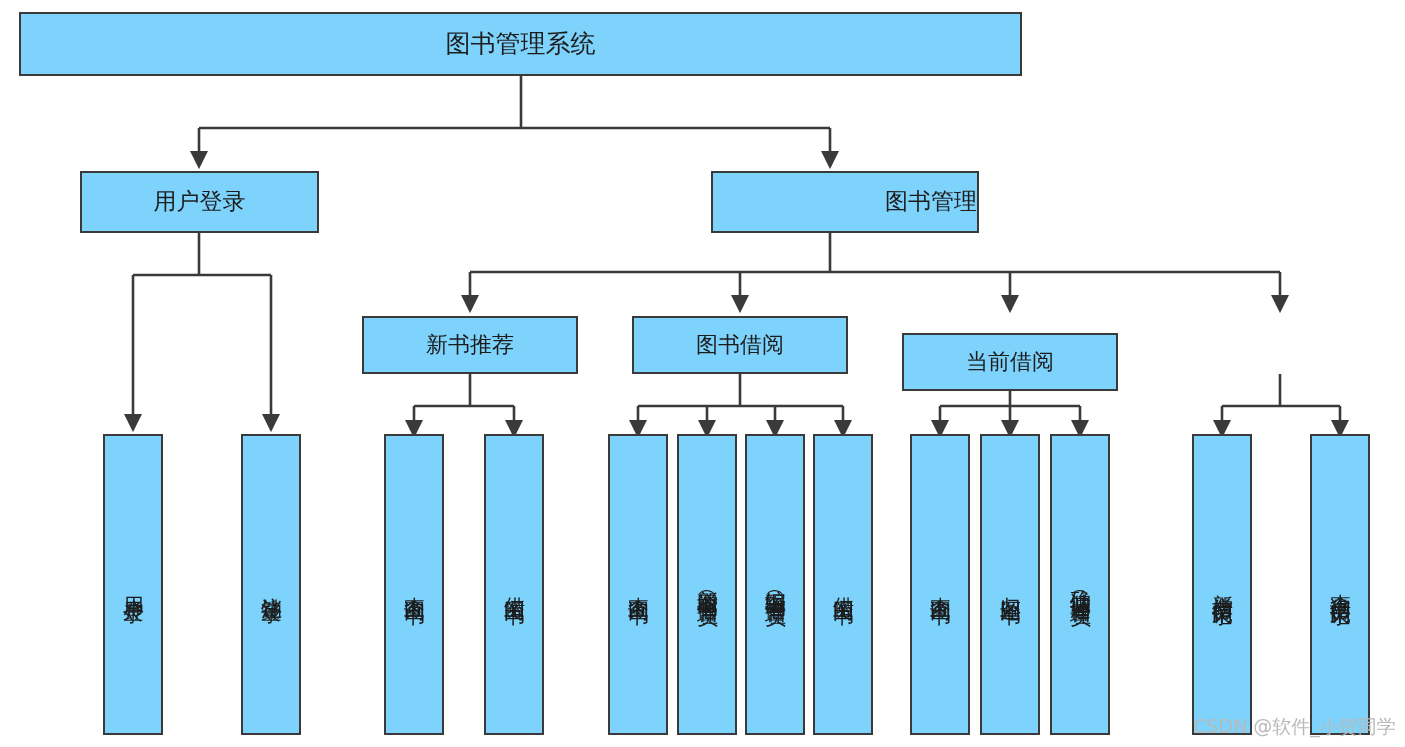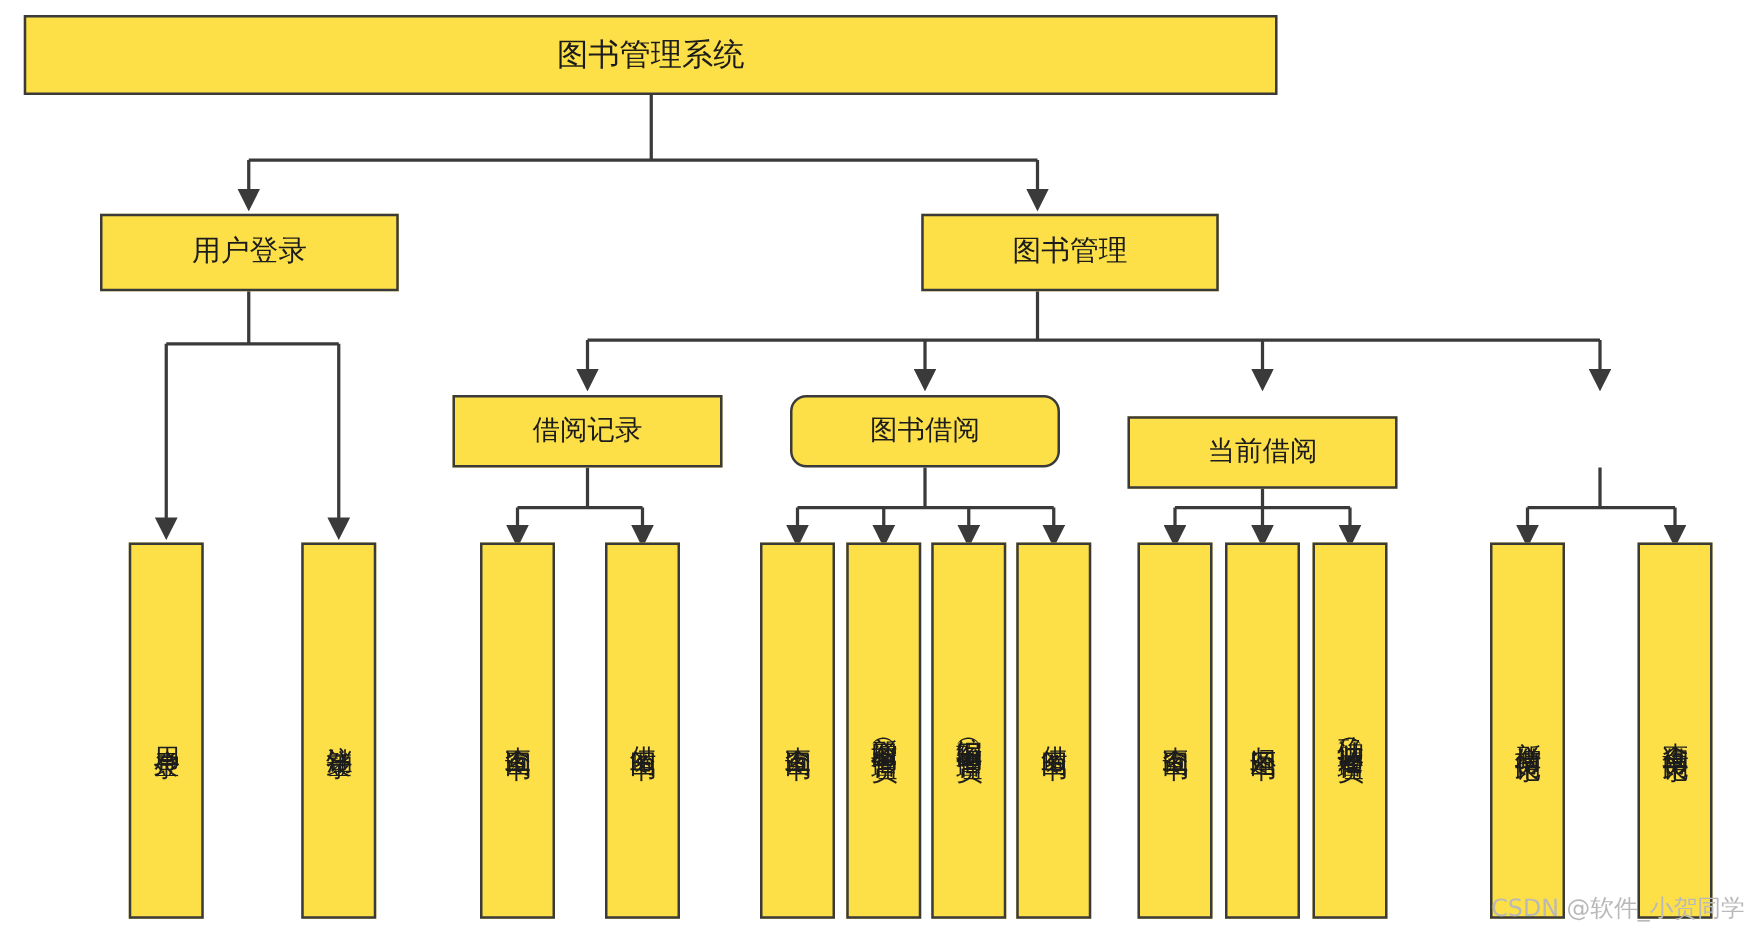--- a/index.html
+++ b/index.html
@@ -22,21 +22,21 @@
   svg#edges {
     position: absolute;
     left: 0;
     top: 0;
     width: 1405px;
     height: 747px;
   }
   .node {
     position: absolute;
     box-sizing: border-box;
-    background: #fde047;
+    background: #7dd3fc;
     border: 2.5px solid #3a3a3a;
     display: flex;
     align-items: center;
     justify-content: center;
     z-index: 3;
   }
   .node .label {
     color: #1c1c1c;
     line-height: 1.18;
     text-align: center;
@@ -123,28 +123,28 @@
     </g>
   </svg>
 
   <div class="node node-root" style="left:19px; top:12px; width:1003px; height:64px;">
     <span class="label">图书管理系统</span>
   </div>
 
   <div class="node node-l2" style="left:80px; top:171px; width:239px; height:62px;">
     <span class="label">用户登录</span>
   </div>
-  <div class="node node-l2" style="left:737px; top:171px; width:238px; height:62px;">
+  <div class="node node-l2" style="left:711px; top:171px; width:268px; height:62px;justify-content:flex-end;">
     <span class="label">图书管理</span>
   </div>
 
   <div class="node node-l3" style="left:362px; top:316px; width:216px; height:58px;">
-    <span class="label">借阅记录</span>
+    <span class="label">新书推荐</span>
   </div>
-  <div class="node node-l3" style="left:632px; top:316px; width:216px; height:58px;border-radius:13px;">
+  <div class="node node-l3" style="left:632px; top:316px; width:216px; height:58px;">
     <span class="label">图书借阅</span>
   </div>
   <div class="node node-l3" style="left:902px; top:316px; width:216px; height:58px;margin-top:17px;">
     <span class="label">当前借阅</span>
   </div>
 
   <div class="node node-leaf" style="left:103px; top:434px; width:60px; height:301px;">
     <span class="label">用户登录</span>
   </div>
   <div class="node node-leaf" style="left:241px; top:434px; width:60px; height:301px;">

